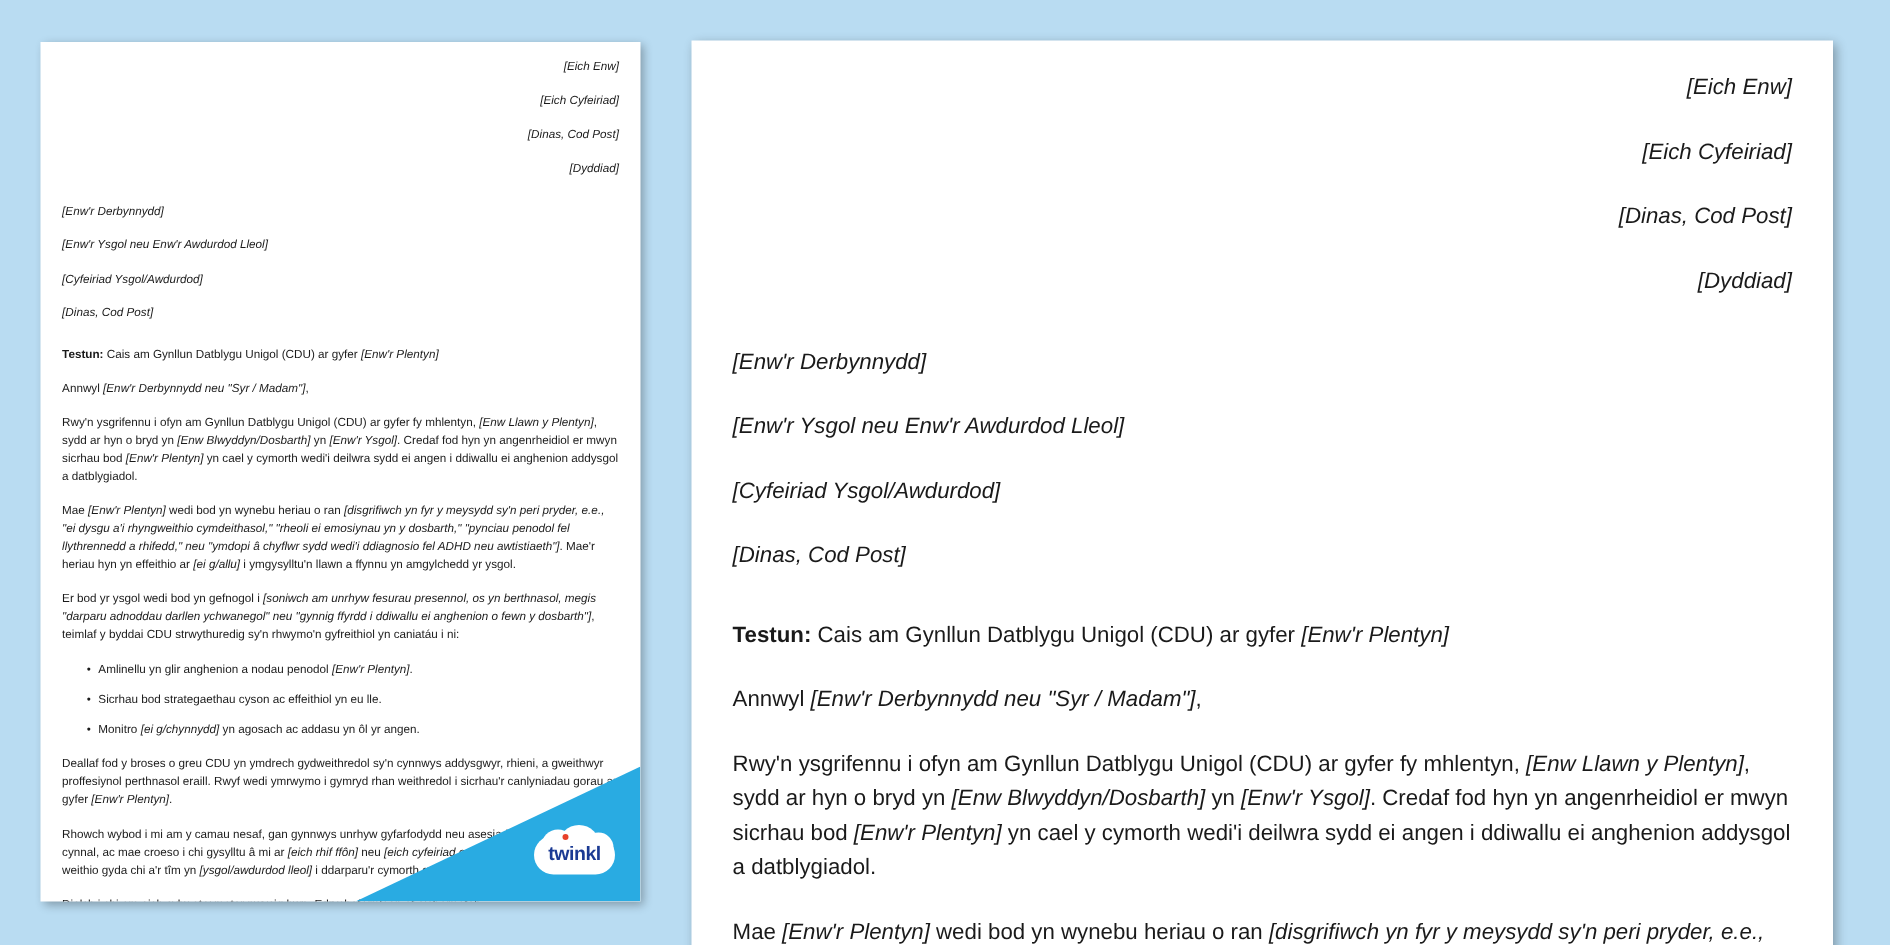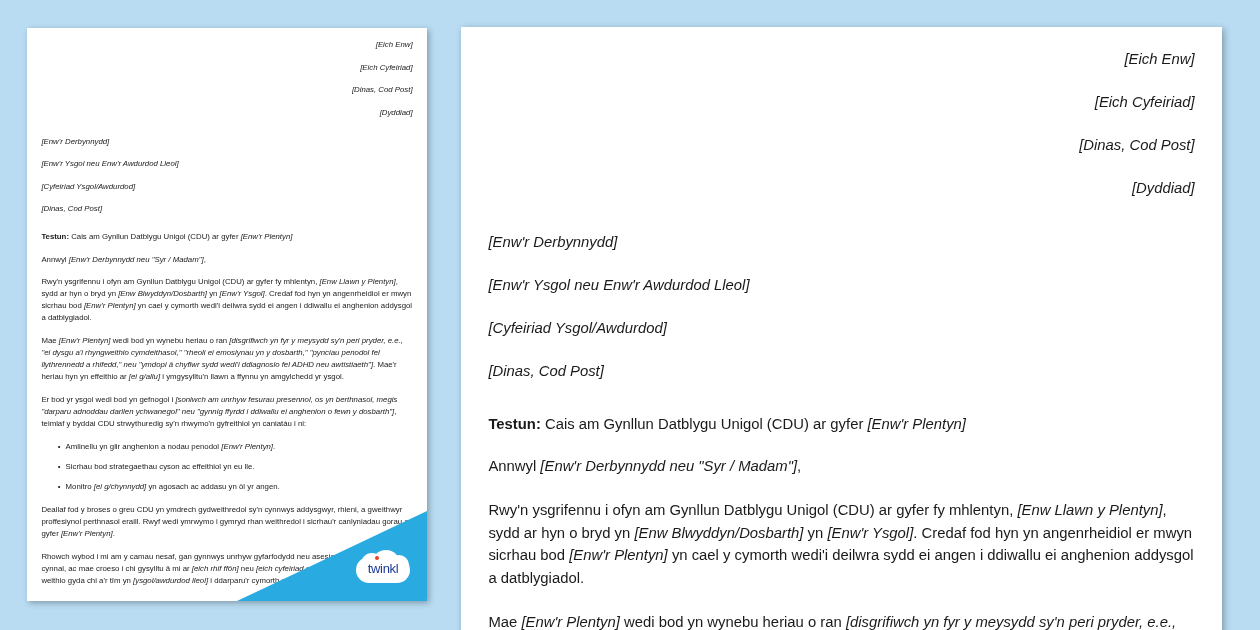--- a/index.html
+++ b/index.html
@@ -148,21 +148,21 @@
   }
   .twinkl-logo .p1 { width: 22px; height: 22px; left: 5px; top: 3px; }
   .twinkl-logo .p2 { width: 28px; height: 28px; left: 16px; top: 0px; }
   .twinkl-logo .p3 { width: 20px; height: 20px; left: 33px; top: 5px; }
   .twinkl-logo .wordmark {
     position: absolute;
     left: 0; top: 11px;
     width: 54px;
     text-align: center;
     font-family: "Liberation Sans", sans-serif;
-    font-weight: normal;
+    font-weight: bold;
     font-size: 13px;
     color: #1b3a93;
     letter-spacing: -0.3px;
   }
   .twinkl-logo .dot {
     position: absolute;
     left: 19px;
     top: 6px;
     width: 4px; height: 4px;
     border-radius: 50%;

